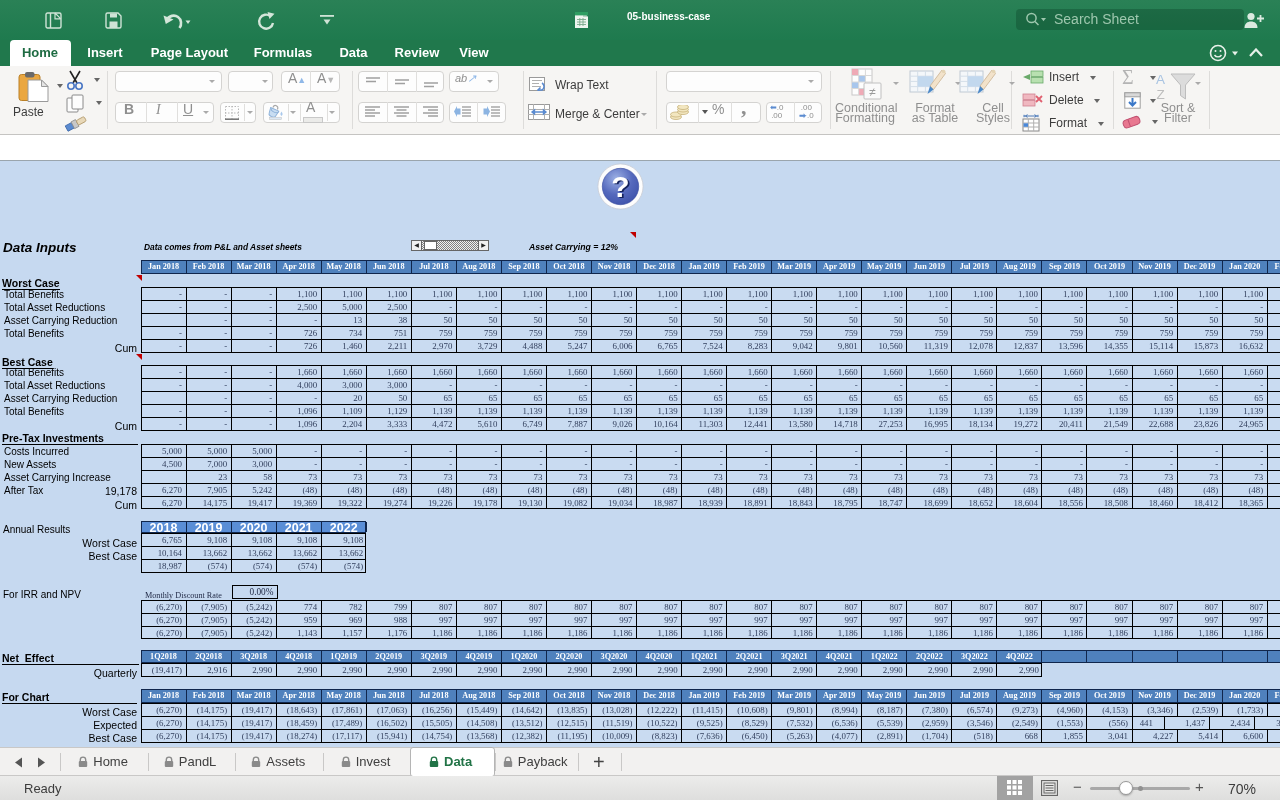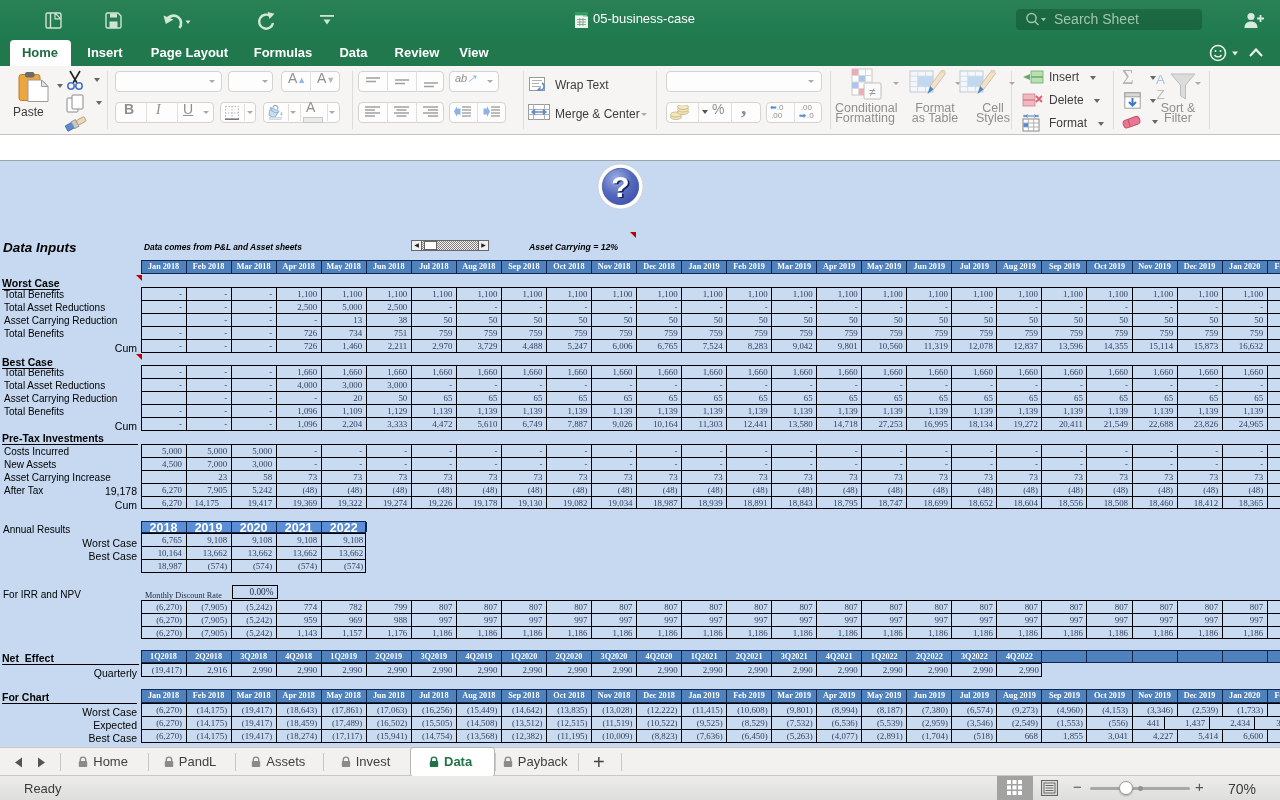--- a/index.html
+++ b/index.html
@@ -4,22 +4,22 @@
 html,body{margin:0;padding:0;}
 body{width:1280px;height:800px;overflow:hidden;font-family:"Liberation Sans",sans-serif;}
 #app{position:relative;width:1280px;height:800px;background:#fff;}
 .abs{position:absolute;}
 
 #titlebar{position:absolute;left:0;top:0;width:1280px;height:40px;background:linear-gradient(180deg,#2a8156 0%,#1e7a4e 100%);}
 #tabrow{position:absolute;left:0;top:40px;width:1280px;height:26px;background:#20784c;}
 .ttab{position:absolute;top:0;height:26px;line-height:26px;color:#fff;font-size:13px;font-weight:700;text-align:center;}
 #hometab{background:#fff;color:#1e6b42;border-radius:4px 4px 0 0;}
 .tico{position:absolute;top:12px;}
-#doctitle{position:absolute;top:11px;left:593px;color:#fff;font-size:13px;font-weight:400;}
-#searchbox{position:absolute;left:1016px;top:9px;width:186px;height:21px;background:rgba(0,40,20,0.25);border-radius:4px;color:#9ec7ae;font-size:14px;line-height:21px;}
+#doctitle{position:absolute;top:11px;left:627px;color:#fff;font-size:10px;font-weight:700;}
+#searchbox{position:absolute;left:1016px;top:9px;width:228px;height:21px;background:rgba(0,40,20,0.25);border-radius:4px;color:#9ec7ae;font-size:14px;line-height:21px;}
 
 #ribbon{position:absolute;left:0;top:66px;width:1280px;height:68px;background:#f6f5f3;border-bottom:1px solid #c5c4c2;}
 .rdiv{position:absolute;top:5px;height:58px;width:1px;background:#dddcda;}
 .rbox{position:absolute;background:#fdfdfd;border:1px solid #d4d3d1;border-radius:4px;box-sizing:border-box;}
 .rlabel{position:absolute;color:#3c3c3c;font-size:12px;}
 .glabel{position:absolute;color:#8f8f8f;font-size:12.5px;text-align:center;line-height:9.8px;}
 .darr{position:absolute;width:0;height:0;border-left:3.5px solid transparent;border-right:3.5px solid transparent;border-top:4px solid #666;}
 .darrg{position:absolute;width:0;height:0;border-left:3px solid transparent;border-right:3px solid transparent;border-top:3.5px solid #aaa;}
 .seg{position:absolute;top:0;height:100%;border-right:1px solid #e0dfdd;}
 
@@ -834,21 +834,21 @@
           <div class="dc" style="width:45.05px;">(48)</div>
           <div class="dc" style="width:45.05px;">(48)</div>
           <div class="dc" style="width:45.05px;">(48)</div>
           <div class="dc" style="width:45.05px;">(48)</div>
           <div class="dc" style="width:45.05px;">(48)</div>
           <div class="dc" style="width:45.05px;">(48)</div>
           <div class="dc" style="width:45.05px;">(48)</div>
         </div>
         <div class="dr">
           <div class="dc" style="width:45.05px;">6,270</div>
-          <div class="dc" style="width:45.05px;text-align:center;">14,175</div>
+          <div class="dc" style="width:45.05px;">14,175</div>
           <div class="dc" style="width:45.05px;">19,417</div>
           <div class="dc" style="width:45.05px;">19,369</div>
           <div class="dc" style="width:45.05px;">19,322</div>
           <div class="dc" style="width:45.05px;">19,274</div>
           <div class="dc" style="width:45.05px;">19,226</div>
           <div class="dc" style="width:45.05px;">19,178</div>
           <div class="dc" style="width:45.05px;">19,130</div>
           <div class="dc" style="width:45.05px;">19,082</div>
           <div class="dc" style="width:45.05px;">19,034</div>
           <div class="dc" style="width:45.05px;">18,987</div>
@@ -1121,21 +1121,21 @@
           <div class="dc" style="width:45.05px;">(9,525)</div>
           <div class="dc" style="width:45.05px;">(8,529)</div>
           <div class="dc" style="width:45.05px;">(7,532)</div>
           <div class="dc" style="width:45.05px;">(6,536)</div>
           <div class="dc" style="width:45.05px;">(5,539)</div>
           <div class="dc" style="width:45.05px;">(2,959)</div>
           <div class="dc" style="width:45.05px;">(3,546)</div>
           <div class="dc" style="width:45.05px;">(2,549)</div>
           <div class="dc" style="width:45.05px;">(1,553)</div>
           <div class="dc" style="width:45.05px;">(556)</div>
-          <div class="dc" style="width:32px;">441</div>
+          <div class="dc" style="width:32px;text-align:center;">441</div>
           <div class="dc" style="width:45.05px;">1,437</div>
           <div class="dc" style="width:45.05px;">2,434</div>
           <div class="dc" style="width:45.05px;">3,430</div>
         </div>
         <div class="dr">
           <div class="dc" style="width:45.05px;">(6,270)</div>
           <div class="dc" style="width:45.05px;">(14,175)</div>
           <div class="dc" style="width:45.05px;">(19,417)</div>
           <div class="dc" style="width:45.05px;">(18,274)</div>
           <div class="dc" style="width:45.05px;">(17,117)</div>

